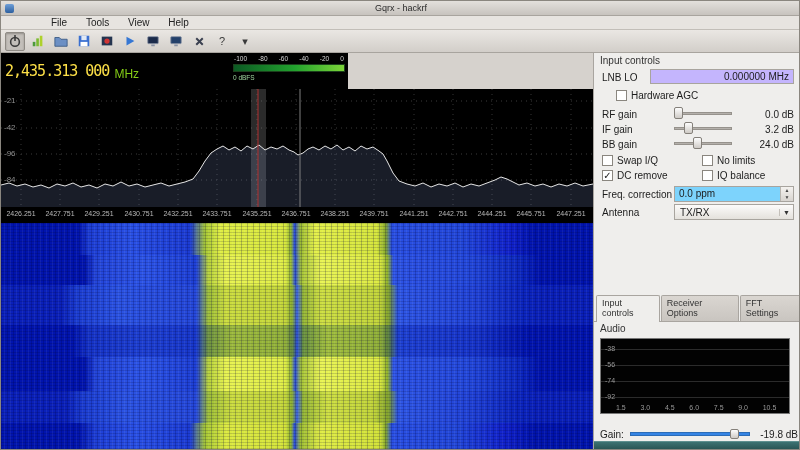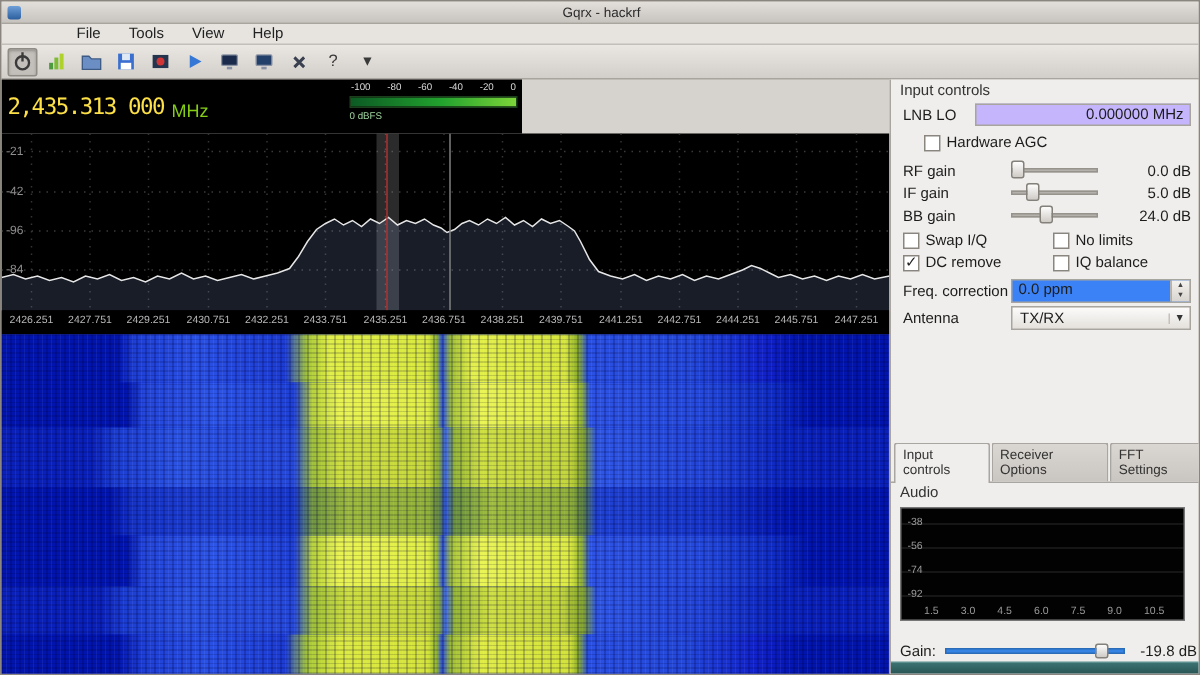--- a/index.html
+++ b/index.html
@@ -72,21 +72,21 @@
   .tf-right { text-align:right; }
   .slider { position:absolute; width:58px; height:12px; }
   .groove { position:absolute; left:0; right:0; top:5px; height:3px; background:#b4b0ab; border:1px solid #96928c; }
   .handle { position:absolute; top:0; width:9px; height:12px; background:linear-gradient(#fdfdfd,#cfcbc6);
     border:1px solid #84807a; border-radius:2px; }
   .val { position:absolute; text-align:right; width:56px; }
   .cb { position:absolute; display:flex; align-items:center; cursor:default; }
   .cb .box { width:11px; height:11px; background:#fff; border:1px solid #8a867f; margin-right:4px;
     font-size:10px; line-height:10px; text-align:center; color:#222; }
   .cb .box.checked::after { content:"✓"; }
-  .spin { position:absolute; background:#3b82f6; border:1px solid #a8a49e; height:16px; display:flex; }
+  .spin { position:absolute; background:#7dd3fc; border:1px solid #a8a49e; height:16px; display:flex; }
   .spin-val { flex:1; padding:1px 4px; font-size:10px; }
   .spin-btns { width:13px; border-left:1px solid #b8b4ae; display:flex; flex-direction:column;
     background:linear-gradient(#f4f2ef,#d8d4cf); }
   .spin-btns span { flex:1; font-size:5px; line-height:7px; text-align:center; color:#444; }
   .combo { position:absolute; background:linear-gradient(#fcfbfa,#e4e1dc); border:1px solid #a8a49e;
     height:16px; display:flex; align-items:center; }
   .combo-text { flex:1; padding:0 5px; font-size:10px; }
   .combo-arrow { width:14px; text-align:center; font-size:7px; color:#333; border-left:1px solid #c4c0ba; }
 
   
@@ -293,21 +293,21 @@
       <div class="groove"></div>
       <div class="handle" style="left:0px"></div>
     </div>
     <span class="val" style="left:144px; top:56px">0.0 dB</span>
 
     <span class="row-label" style="top:71px">IF gain</span>
     <div class="slider" style="left:80px; top:69px">
       <div class="groove"></div>
       <div class="handle" style="left:10px"></div>
     </div>
-    <span class="val" style="left:144px; top:71px">5.0 dB</span>
+    <span class="val" style="left:144px; top:71px">3.2 dB</span>
 
     <span class="row-label" style="top:86px">BB gain</span>
     <div class="slider" style="left:80px; top:84px">
       <div class="groove"></div>
       <div class="handle" style="left:19px"></div>
     </div>
     <span class="val" style="left:144px; top:86px">24.0 dB</span>
 
     <div class="cb" style="left:8px; top:102px">
       <span class="box"></span>

